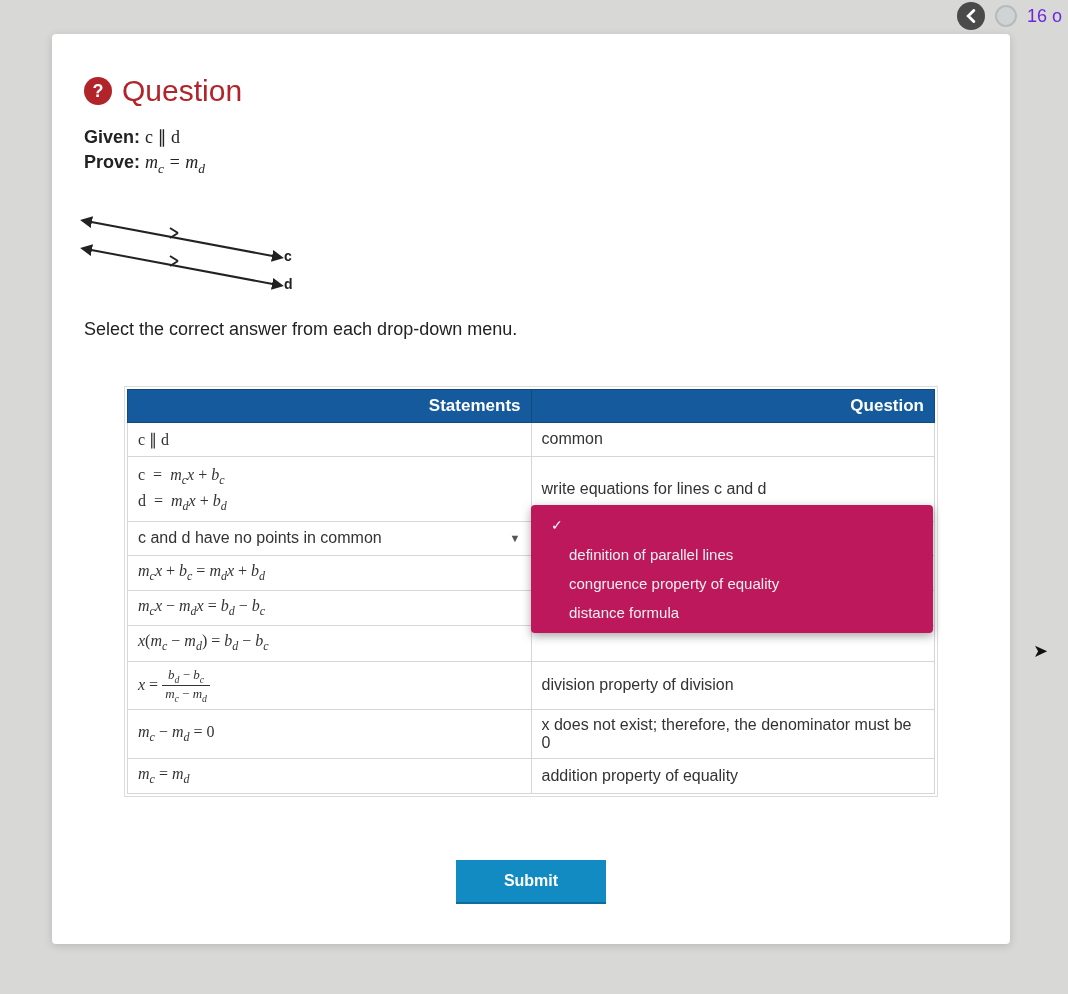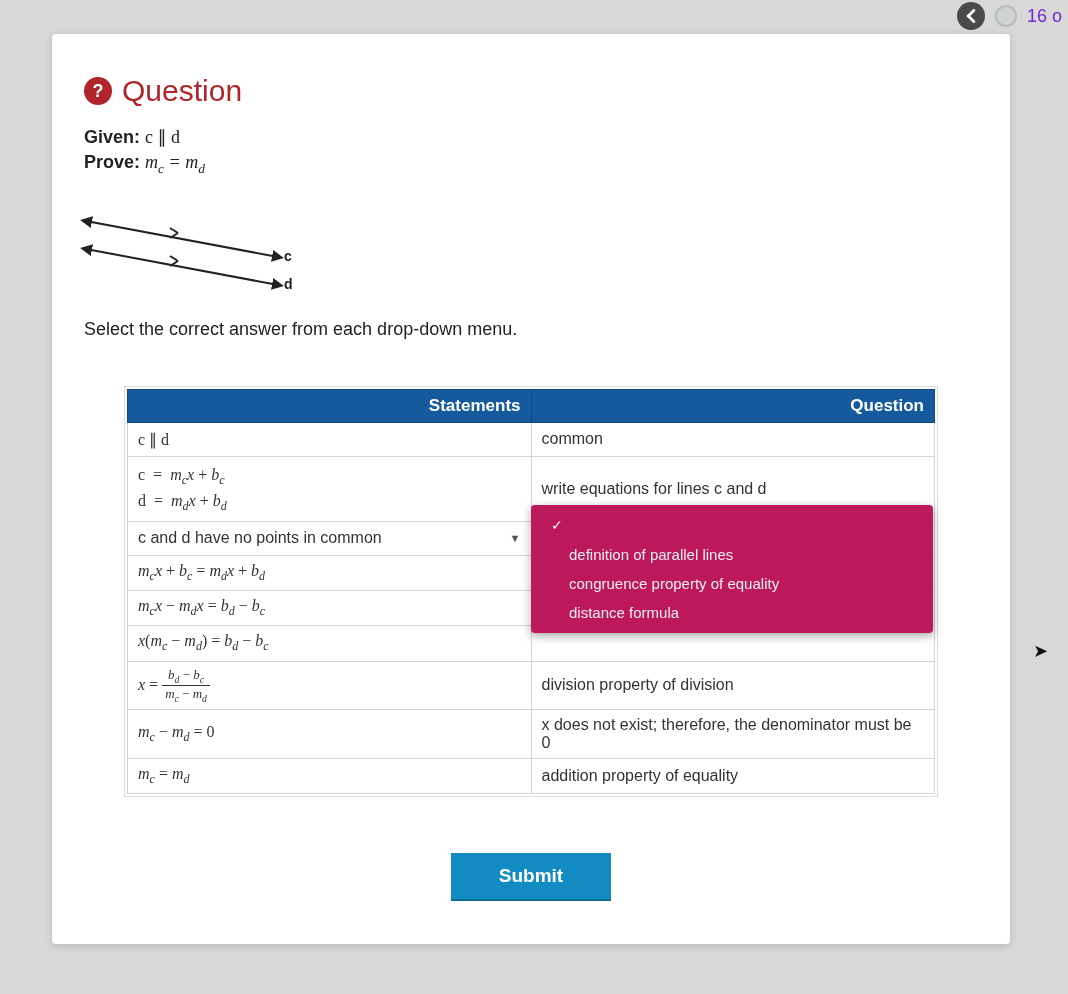--- a/index.html
+++ b/index.html
@@ -100,23 +100,24 @@
   }
   .dd-popup .opt.checked::before{
     content:'✓'; position:absolute; left:8px; color:#fff; font-size:14px;
   }
   .dd-popup .opt.checked { padding-left:26px; position:relative; font-weight:400; }
   .dd-popup .opt.plain { padding-left:26px; }
   .submit-row { text-align: center; margin-top: 56px; }
   .submit-btn {
     display: inline-block;
     background: #128ac2; color: #fff;
-    padding: 12px 48px; font-size: 19px; font-weight: 600;
+    padding: 12px 48px; font-size: 16px; font-weight: 600;
     border: none; cursor: pointer;
     box-shadow: 0 2px 0 #0e6e9b;
+    margin-top: 7px;
   }
   .cursor-arrow {
     position:absolute; right:20px; top:640px; font-size:18px; color:#111;
   }
   .frac { display:inline-block; text-align:center; vertical-align:middle; font-size:13px; line-height:1; }
   .frac .num { display:block; border-bottom:1px solid #333; padding:0 3px 1px; }
   .frac .den { display:block; padding:1px 3px 0;text-align:center; }
 </style>
 </head>
 <body>

